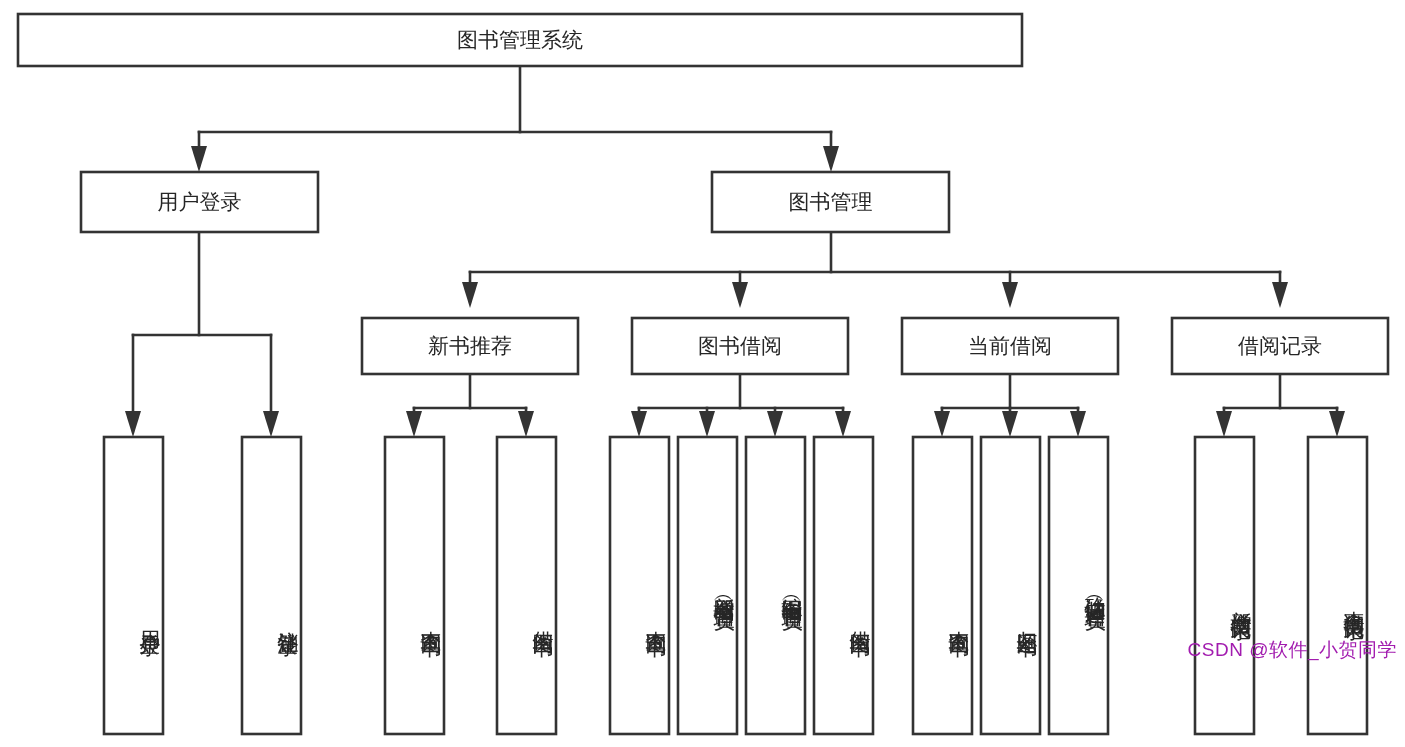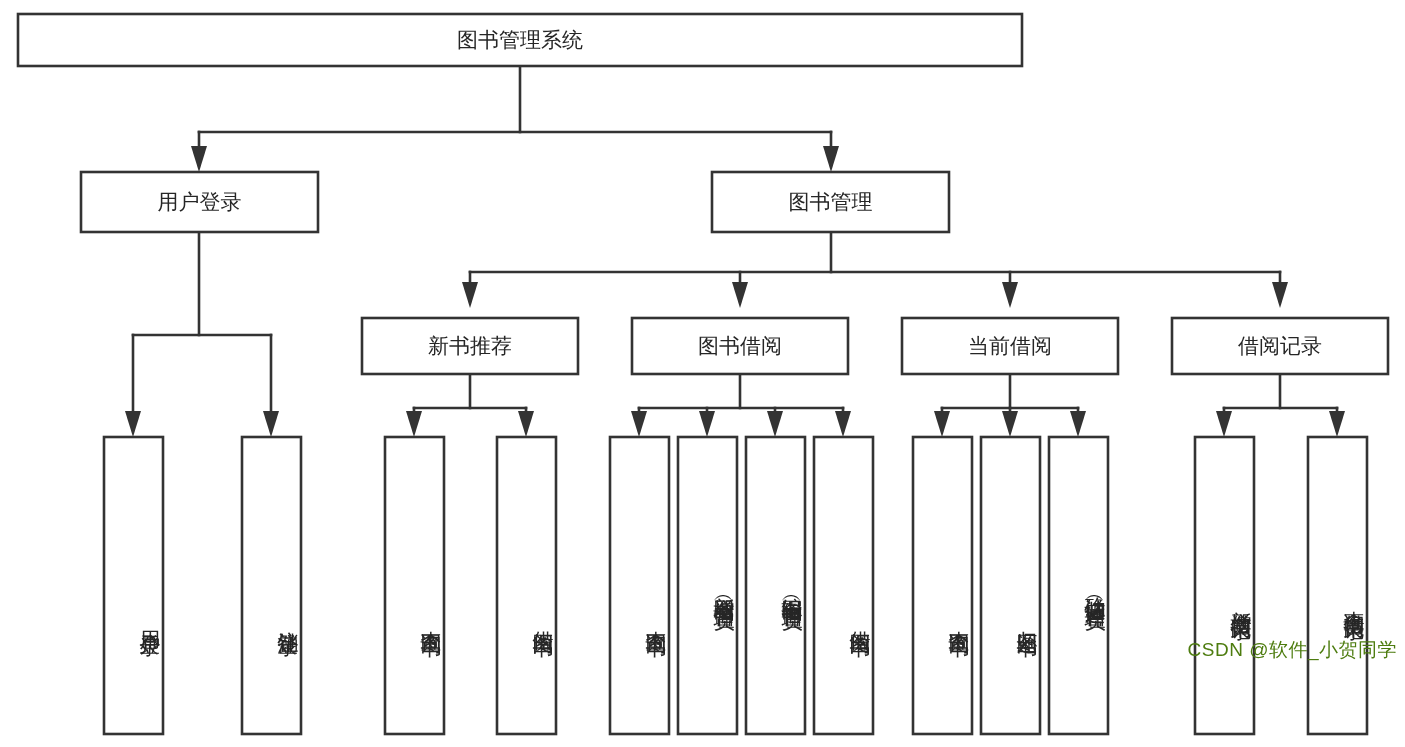--- a/index.html
+++ b/index.html
@@ -65,21 +65,21 @@
     justify-content: center;
     white-space: nowrap;
     pointer-events: none;
   }
   .watermark {
     position: absolute;
     right: 8px;
     bottom: 4px;
     font-family: "Liberation Sans", "DejaVu Sans", sans-serif;
     font-size: 19px;
-    color: #4d7c0f;
+    color: #a21caf;
     letter-spacing: 0.5px;
     user-select: none;
   }
 </style>
 </head>
 <body>
 
 <div id="diagram-root">
 
   <svg id="tree-svg" viewBox="0 0 1405 747" xmlns="http://www.w3.org/2000/svg">

